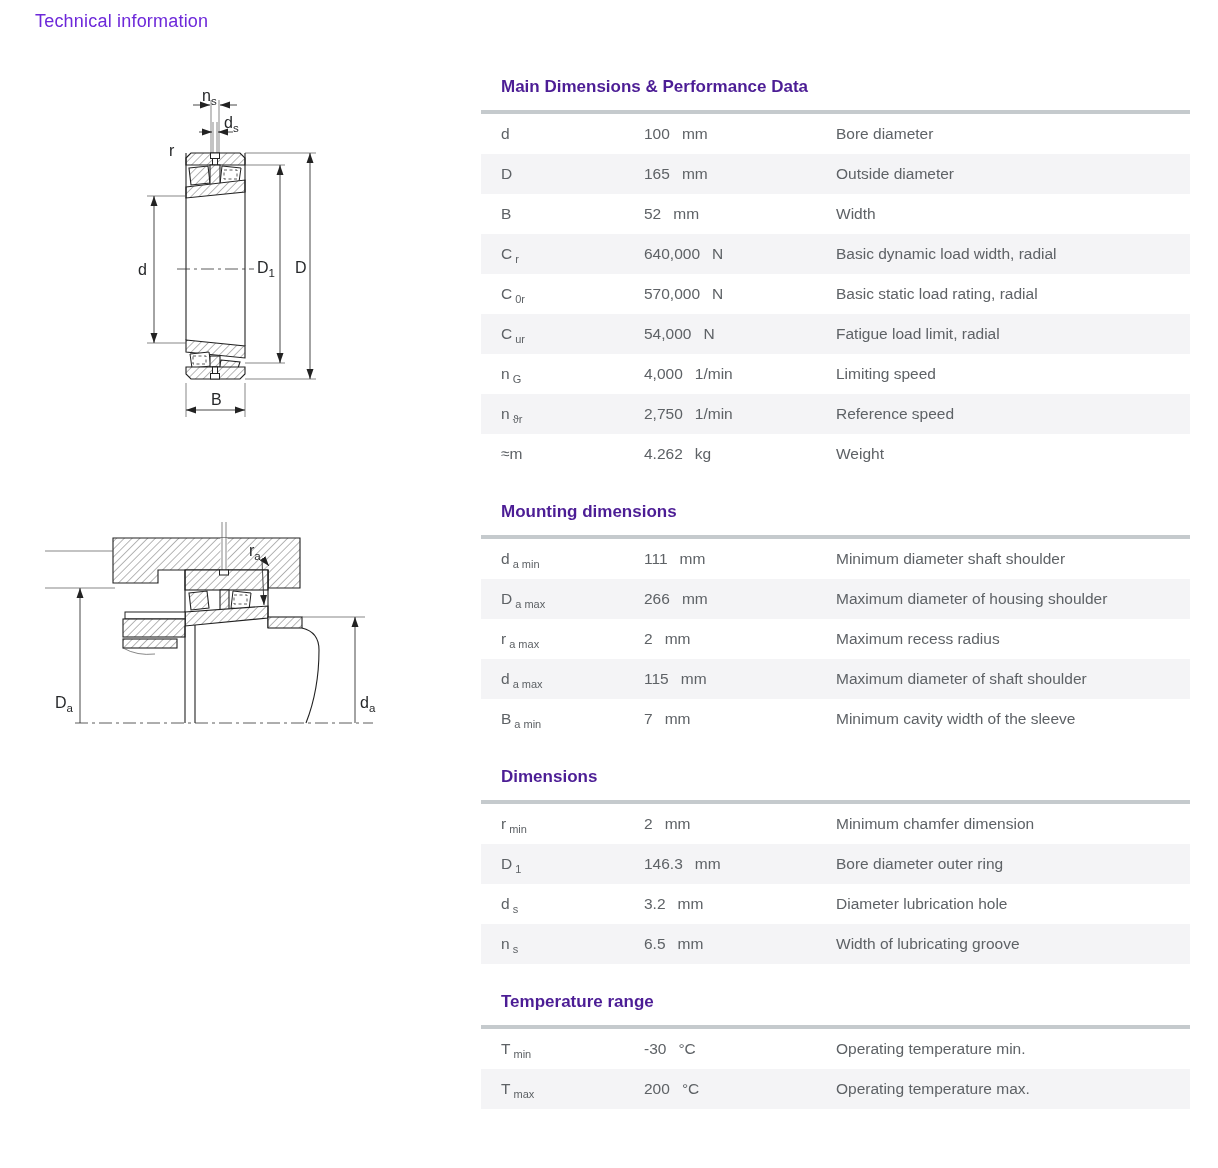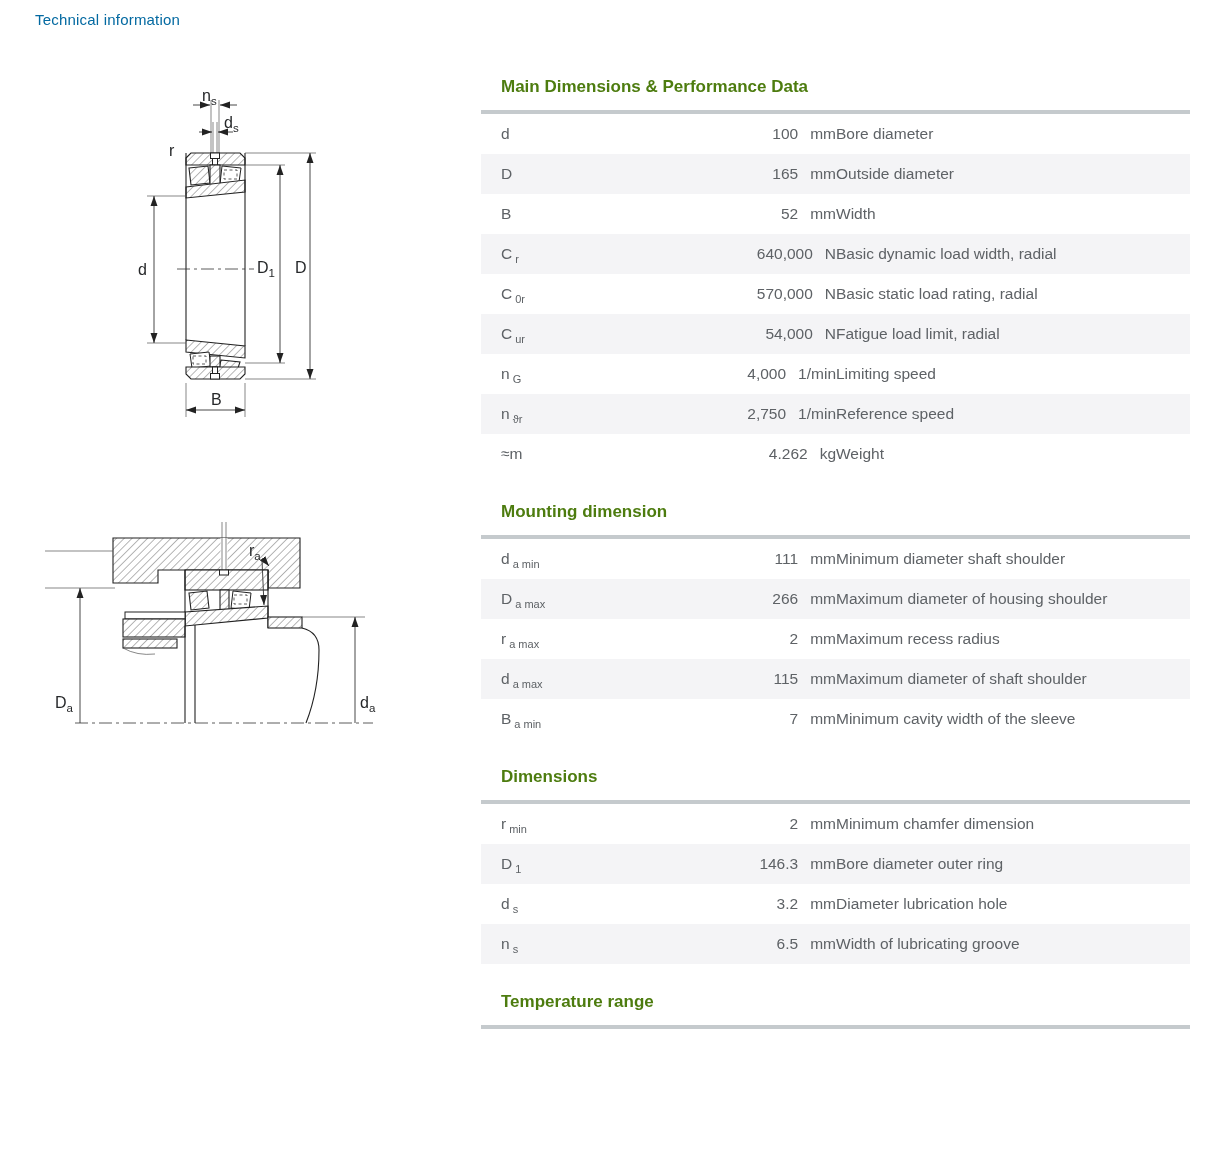--- a/index.html
+++ b/index.html
@@ -1,28 +1,28 @@
 <!DOCTYPE html>
 <html><head>
 <meta charset="utf-8">
 <style>
   html,body{margin:0;padding:0;}
   body{width:1218px;height:1168px;position:relative;background:#ffffff;
        font-family:"Liberation Sans",sans-serif;overflow:hidden;}
-  .page-title{position:absolute;left:35px;top:11px;font-size:15px;font-weight:400;
-       color:#0369a1;margin:0;letter-spacing:.2px;}
+  .page-title{position:absolute;left:35px;top:11px;font-size:18px;font-weight:400;
+       color:#6d28d9;margin:0;letter-spacing:.2px;}
   .tables{position:absolute;left:481px;top:76px;width:709px;}
   .tsec{margin-bottom:27px;}
-  .tsec h2{font-size:17px;line-height:22px;font-weight:700;color:#4d7c0f;margin:0 0 12px 20px;}
+  .tsec h2{font-size:17px;line-height:22px;font-weight:700;color:#4c1d95;margin:0 0 12px 20px;}
   .bar{height:4px;background:#c5cacd;}
   table{width:100%;border-collapse:collapse;}
   td{height:40px;padding:0;font-size:15.5px;color:#5e6266;vertical-align:middle;}
   tr:nth-child(even){background:#f4f4f6;}
   .c-sym{width:143px;padding-left:20px;}
-  .c-val{width:192px;text-align:right;}
+  .c-val{width:192px;}
   .c-desc{padding-right:10px;}
   .sub{font-size:11px;position:relative;top:4px;margin-left:3px;white-space:pre;}
   .unit{margin-left:12px;}
   .diag1{position:absolute;left:105px;top:72px;}
   .diag2{position:absolute;left:35px;top:518px;}
   svg text{font-family:"Liberation Sans",sans-serif;font-size:16px;fill:#26282a;}
   svg .sub2{font-size:11.5px;}
   .geo{stroke:#222;stroke-width:1.1;fill:none;}
   .hatched{stroke:#222;stroke-width:1.1;}
   .white{fill:#fff;stroke:#222;stroke-width:1;}
@@ -237,21 +237,21 @@
       <tr>
             <td class="c-sym"><span>≈m</span><span class="sub"></span></td>
             <td class="c-val"><span>4.262</span><span class="unit">kg</span></td>
             <td class="c-desc">Weight</td>
           </tr>
     </tbody>
       </table>
   </section>
 
   <section class="tsec">
-    <h2>Mounting dimension</h2>
+    <h2>Mounting dimensions</h2>
     <div class="bar"></div>
     <table>
         <tbody>
       <tr>
             <td class="c-sym"><span>d</span><span class="sub">a min</span></td>
             <td class="c-val"><span>111</span><span class="unit">mm</span></td>
             <td class="c-desc">Minimum diameter shaft shoulder</td>
           </tr>
       <tr>
             <td class="c-sym"><span>D</span><span class="sub">a max</span></td>
@@ -304,17 +304,27 @@
           </tr>
     </tbody>
       </table>
   </section>
 
   <section class="tsec">
     <h2>Temperature range</h2>
     <div class="bar"></div>
     <table>
         <tbody>
+      <tr>
+            <td class="c-sym"><span>T</span><span class="sub">min</span></td>
+            <td class="c-val"><span>-30</span><span class="unit">°C</span></td>
+            <td class="c-desc">Operating temperature min.</td>
+          </tr>
+      <tr>
+            <td class="c-sym"><span>T</span><span class="sub">max</span></td>
+            <td class="c-val"><span>200</span><span class="unit">°C</span></td>
+            <td class="c-desc">Operating temperature max.</td>
+          </tr>
     </tbody>
       </table>
   </section>
 
 </div>
 
 </body></html>

